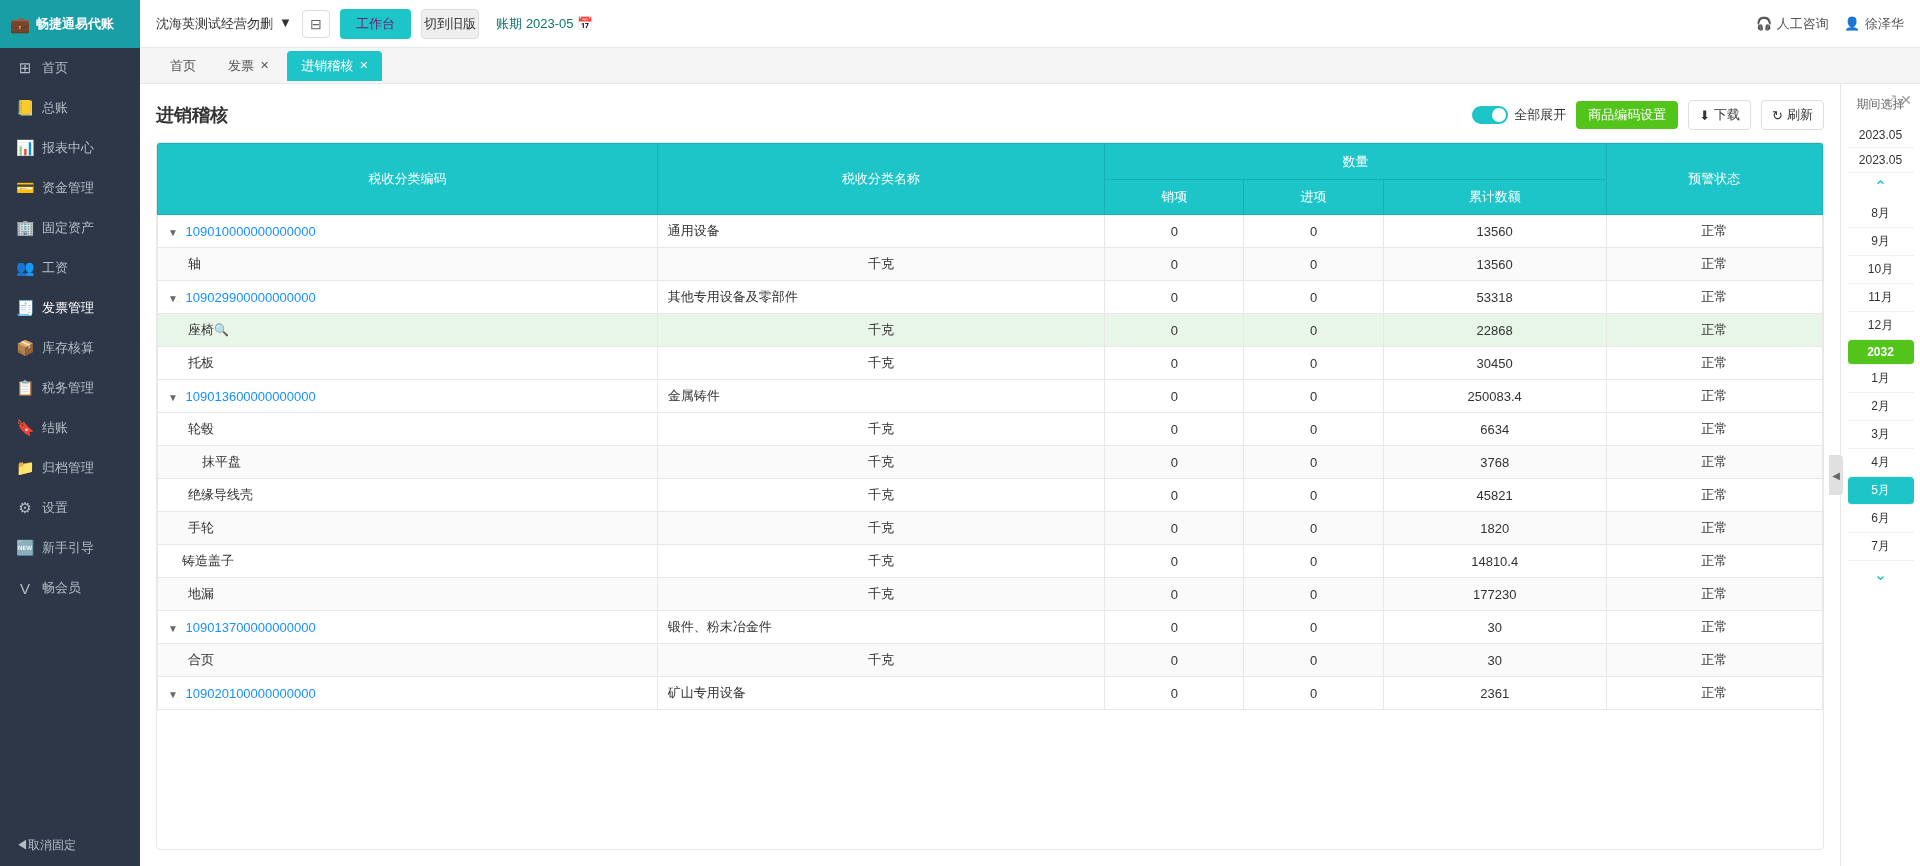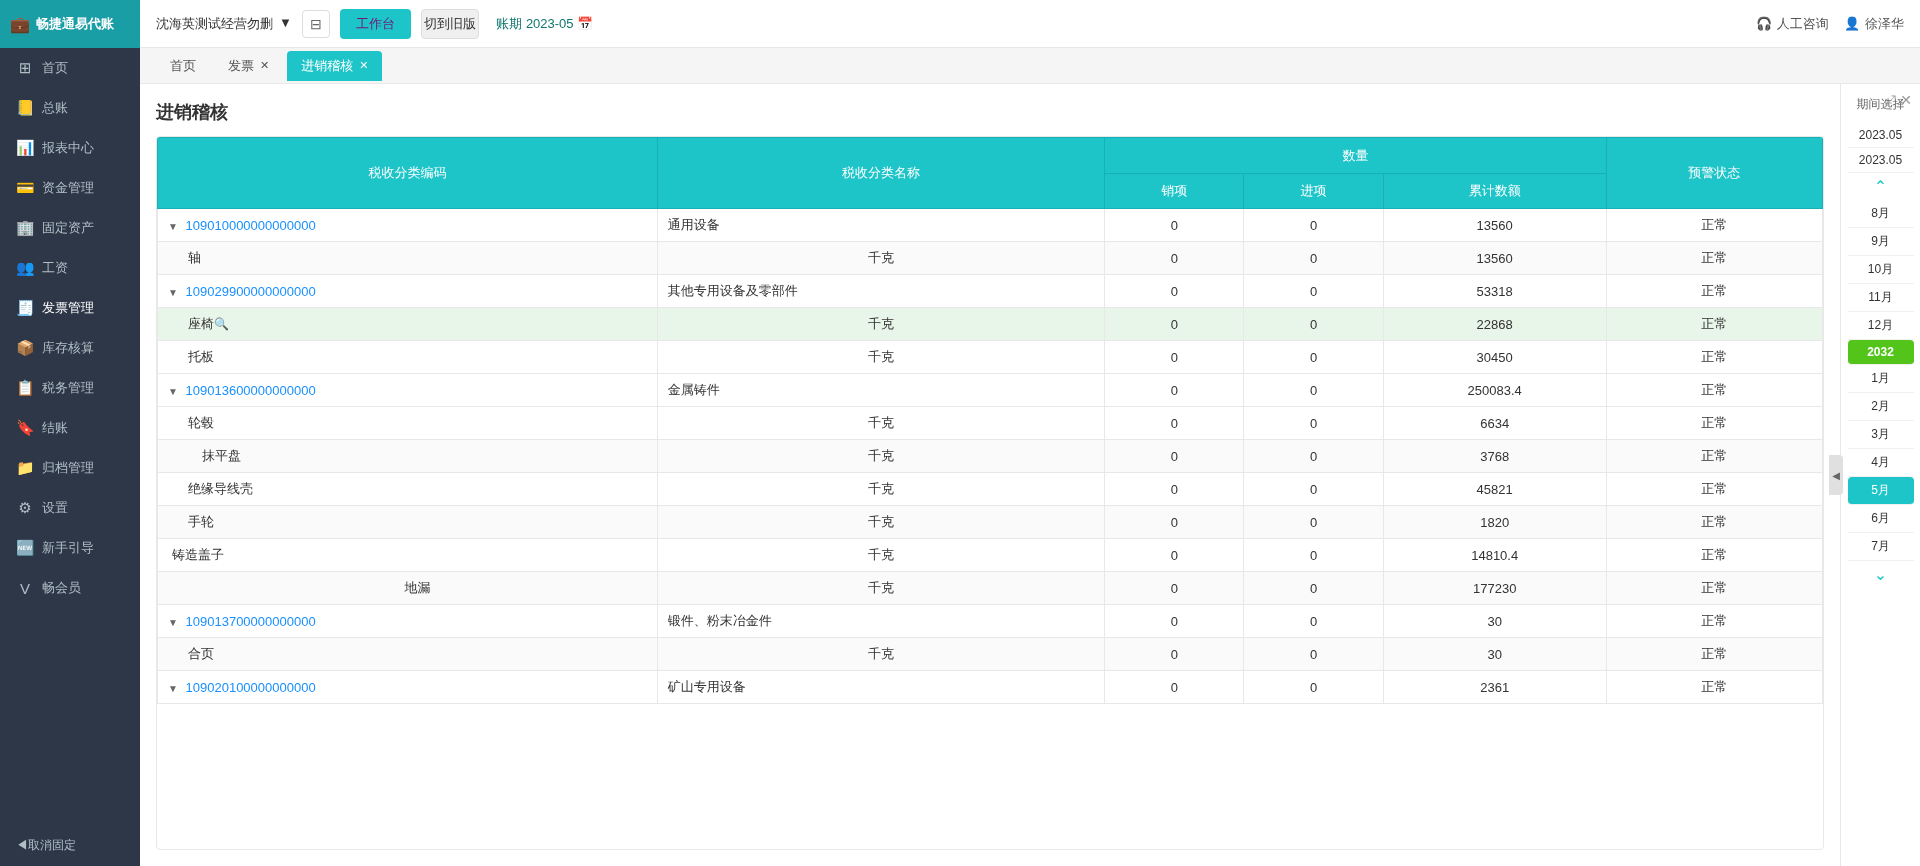--- a/index.html
+++ b/index.html
@@ -453,20 +453,37 @@
       <span>进销稽核</span>
       <span class="tab-close">✕</span>
     </div>
   </div>
 
   <div class="content">
     <div class="page-content">
 
       <div class="page-header">
         <h2 class="page-title">进销稽核</h2>
+        <div class="page-actions">
+          <div class="toggle-switch">
+            <div class="toggle-track">
+              <div class="toggle-thumb"></div>
+            </div>
+            <span>全部展开</span>
+          </div>
+          <button class="btn-product-code">商品编码设置</button>
+          <div class="btn-download">
+            <span>⬇</span>
+            <span>下载</span>
+          </div>
+          <div class="btn-refresh">
+            <span>↻</span>
+            <span>刷新</span>
+          </div>
+        </div>
       </div>
 
       <div class="table-container">
         <table>
           <thead>
             <tr>
               <th rowspan="2">税收分类编码</th>
               <th rowspan="2">税收分类名称</th>
               <th colspan="3">数量</th>
               <th rowspan="2">预警状态</th>
@@ -561,29 +578,29 @@
       </tr>
               <tr class="item-row">
         <td style="text-align:left;padding-left:30px" colspan="1">手轮</td>
         <td>千克</td>
         <td>0</td>
         <td>0</td>
         <td>1820</td>
         <td>正常</td>
       </tr>
               <tr class="item-row">
-        <td style="text-align:left;padding-left:14px" colspan="1">铸造盖子</td>
+        <td style="text-align:left;padding-left:24px" colspan="1">铸造盖子</td>
         <td>千克</td>
         <td>0</td>
         <td>0</td>
         <td>14810.4</td>
         <td>正常</td>
       </tr>
               <tr class="item-row">
-        <td style="text-align:center;padding-left:30px" colspan="1">地漏</td>
+        <td style="text-align:left;padding-left:30px" colspan="1">地漏</td>
         <td>千克</td>
         <td>0</td>
         <td>0</td>
         <td>177230</td>
         <td>正常</td>
       </tr>
               <tr class="group-row">
         <td style="text-align:left">
           <span class="expand-icon">▼</span>
           <span>109013700000000000</span>

